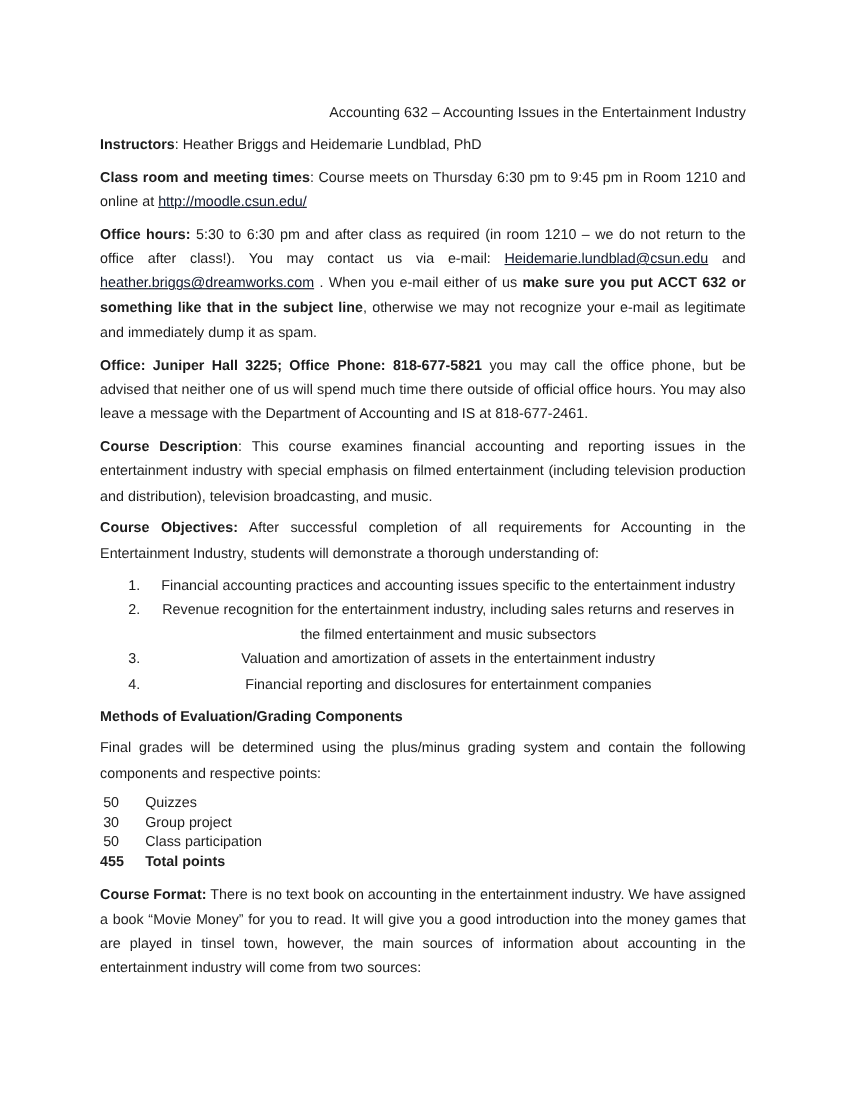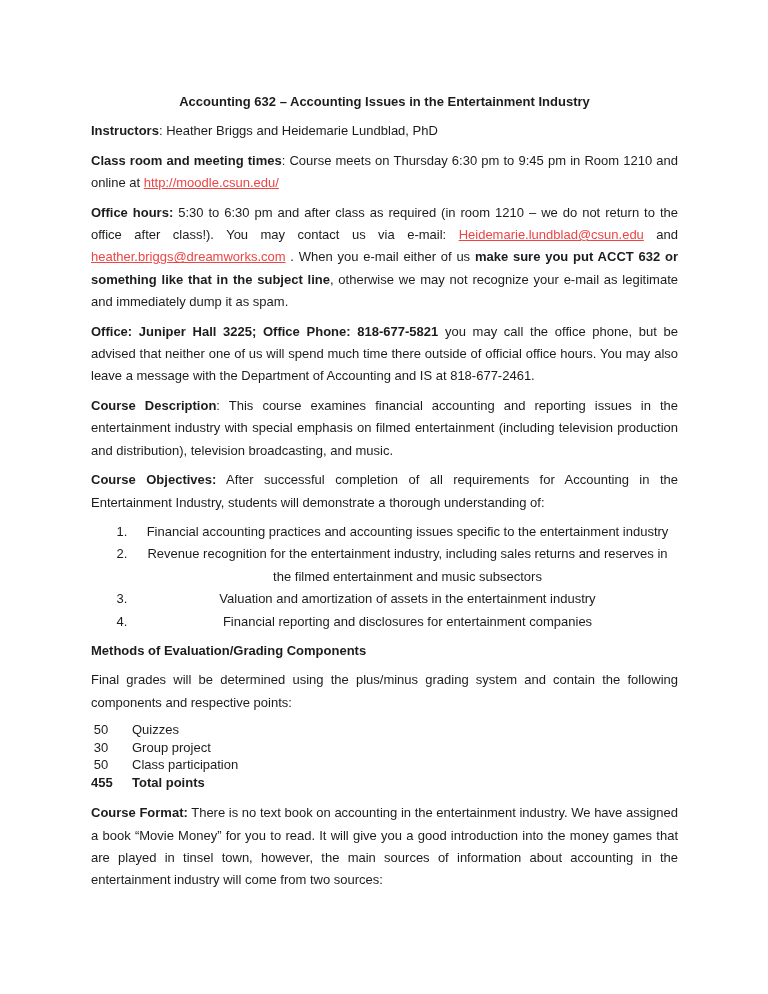--- a/index.html
+++ b/index.html
@@ -9,31 +9,31 @@
     height: 994px;
     padding: 91px 90px 0 91px;
     background: #ffffff;
     font-family: "Liberation Sans", sans-serif;
     font-size: 13px;
     line-height: 22.4px;
     color: #1c1c1c;
     overflow: hidden;
   }
   .title {
-    text-align: center;
-    font-weight: 700;
+    text-align: right;
+    font-weight: 400;
     margin: 0 0 7px;
   }
   p.para {
     margin: 0 0 7px;
     text-align: justify;
   }
   .b { font-weight: 700; }
   .lnk {
-    color: #ef4444;
+    color: #0f172a;
     text-decoration: underline;
     cursor: pointer;
   }
   ol.objectives {
     margin: 0 0 7px;
     padding-left: 40px;
     text-align: center;
   }
   ol.objectives li {
     padding-left: 6px;

